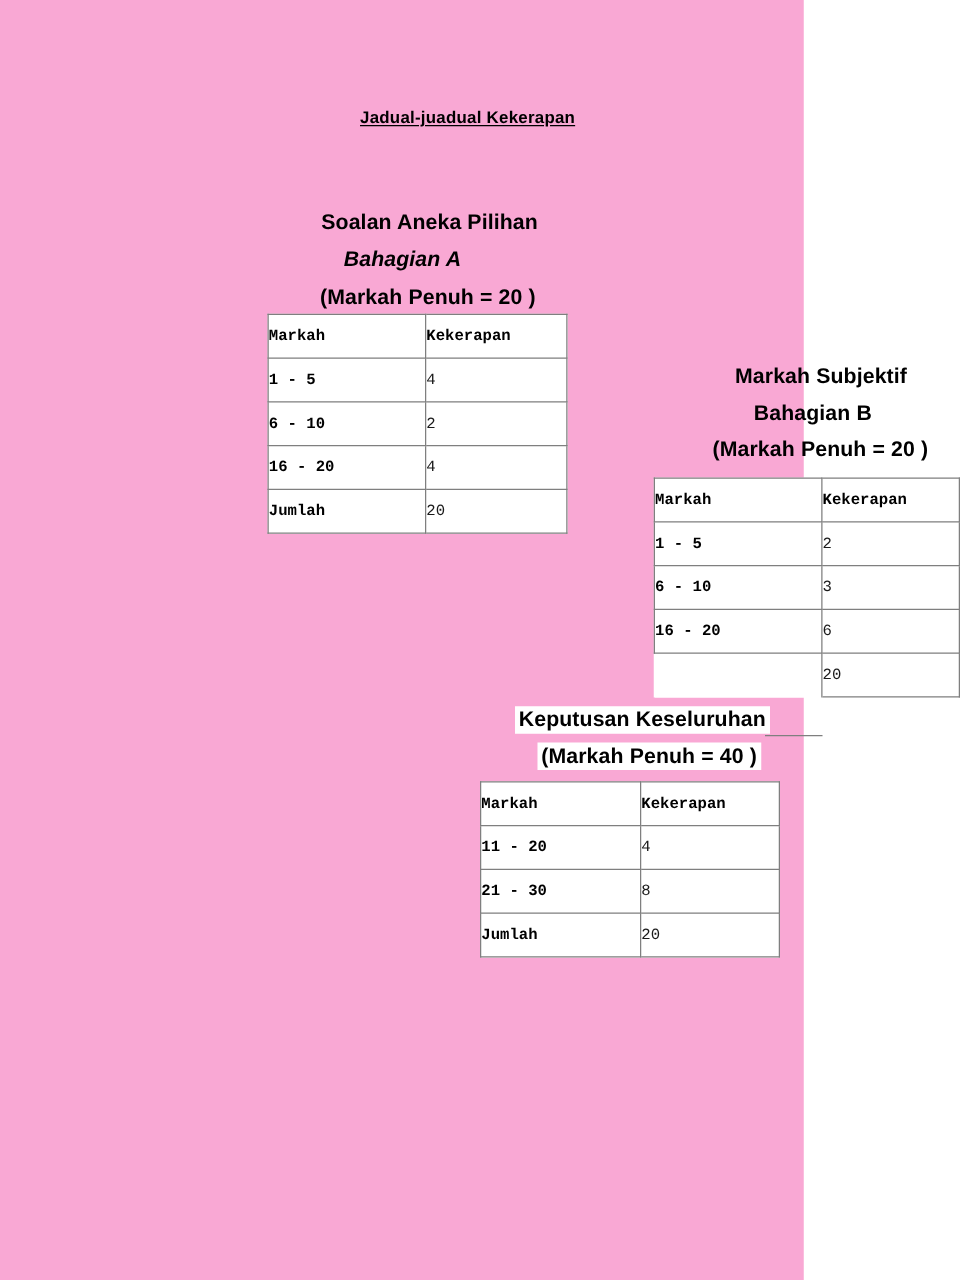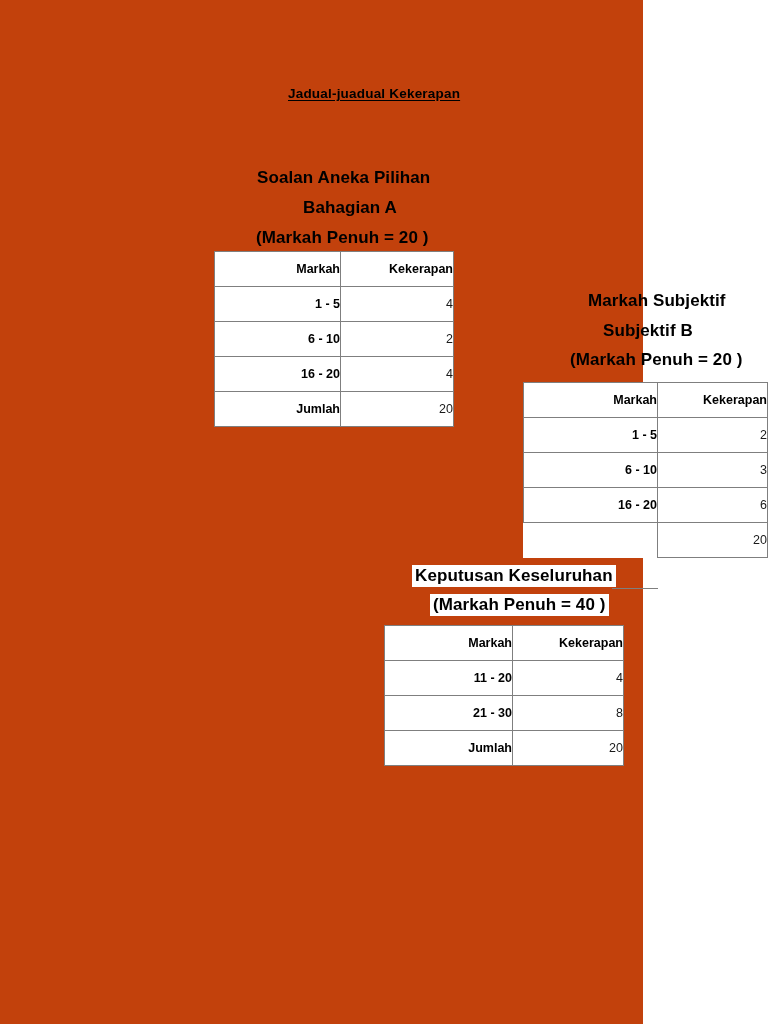--- a/index.html
+++ b/index.html
@@ -14,21 +14,21 @@
     font-family: "Liberation Sans", sans-serif;
     color: #000000;
     overflow: hidden;
   }
 
   .page {
     position: absolute;
     left: 0; top: 0;
     width: 643px;
     height: 1024px;
-    background: #c2410c;
+    background: #f9a8d4;
   }
 
   .doc-title {
     position: absolute;
     left: 288px;
     top: 86px;
     font-size: 13.5px;
     font-weight: bold;
     letter-spacing: 0.2px;
     text-decoration: underline;
@@ -48,24 +48,25 @@
   table.freq {
     position: absolute;
     border-collapse: collapse;
     table-layout: fixed;
     background: #ffffff;
   }
   table.freq td {
     border: 1px solid #7f7f7f;
     height: 34px;
     padding: 0;
-    text-align: right;
+    text-align: left;
     vertical-align: middle;
     font-size: 12px;
     background: #ffffff;
+    font-family: Liberation Mono, monospace;
   }
   table.freq td.hdr {
     font-weight: bold;
     font-size: 12.5px;
     border-bottom: 1px solid #7f7f7f;
   }
   table.freq td.lbl {
     font-weight: bold;
     font-size: 12.5px;
     margin-left: 32px;
@@ -117,21 +118,21 @@
   }
 </style>
 </head>
 <body>
 
 <div class="page">
 
   <div class="doc-title">Jadual-juadual Kekerapan</div>
 
   <div class="heading" style="left:257px; top:168px;">Soalan Aneka Pilihan</div>
-  <div class="heading" style="left:303px; top:198px;">Bahagian A</div>
+  <div class="heading" style="left:275px; top:198px;font-style:italic;">Bahagian A</div>
   <div class="heading" style="left:256px; top:228px;">(Markah Penuh = 20 )</div>
 
   <table class="freq" id="table-a">
     <colgroup>
         <col class="c1">
         <col class="c2">
       </colgroup>
     <tbody>
       <tr>
         <td class="hdr">Markah</td>
@@ -150,21 +151,21 @@
         <td class="val">4</td>
       </tr>
       <tr>
         <td class="lbl">Jumlah</td>
         <td class="val">20</td>
       </tr>
     </tbody>
   </table>
 
   <div class="heading" style="left:588px; top:291px;">Markah Subjektif</div>
-  <div class="heading" style="left:603px; top:321px;">Subjektif B</div>
+  <div class="heading" style="left:603px; top:321px;">Bahagian B</div>
   <div class="heading" style="left:570px; top:350px;">(Markah Penuh = 20 )</div>
 
   <table class="freq" id="table-b">
     <colgroup>
         <col class="c1">
         <col class="c2">
       </colgroup>
     <tbody>
       <tr>
         <td class="hdr">Markah</td>

